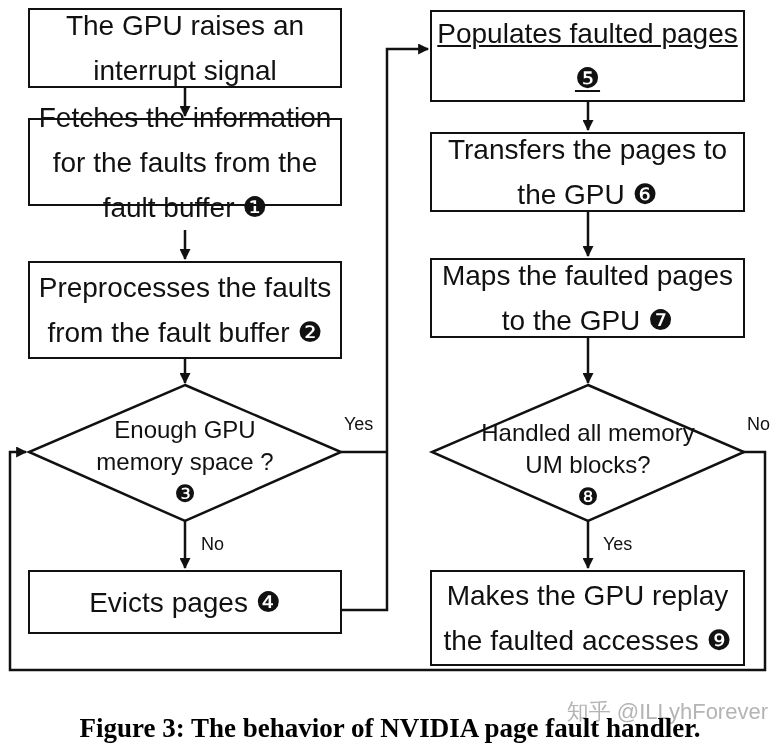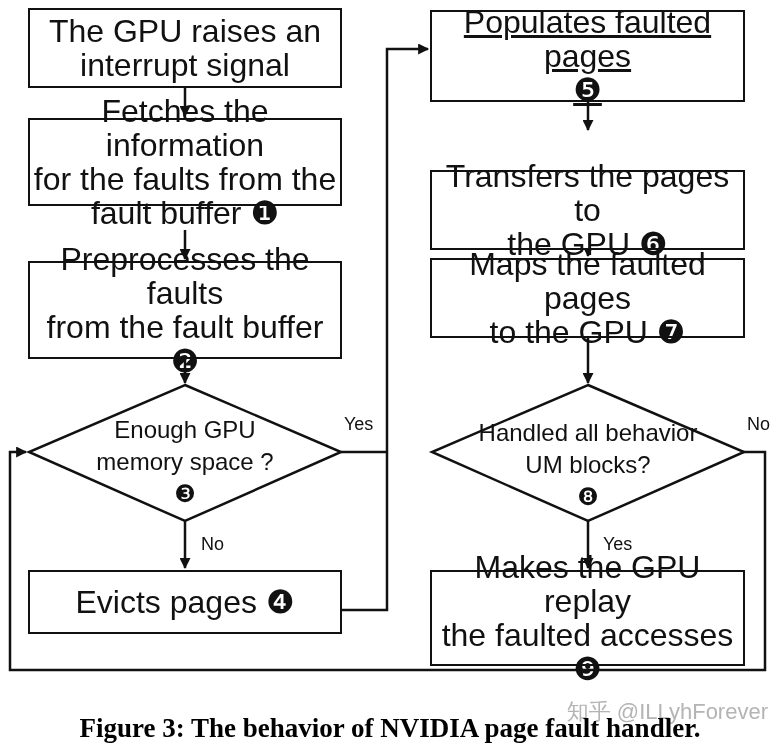--- a/index.html
+++ b/index.html
@@ -14,22 +14,22 @@
   }
   .wires { position: absolute; left: 0; top: 0; }
   .node {
     position: absolute;
     box-sizing: border-box;
     border: 2.5px solid #111111;
     background: #ffffff;
     display: flex;
     align-items: center;
     justify-content: flex-start;
-    font-size: 32px;
-    line-height: 34px;
+    font-size: 28px;
+    line-height: 45px;
   }
   .node .txt, .dlabel .txt {
     display: block;
     width: 100%;
     white-space: pre-line;
     text-align: center;
   }
   .dlabel {
     position: absolute;
     font-size: 24px;
@@ -61,21 +61,21 @@
     line-height: 28px;
     color: #b4b4b4;
   }
 
   
   .n-raise      { left: 28px;  top: 8px;   width: 314px; height: 80px;  }
   .n-fetch      { left: 28px;  top: 118px; width: 314px; height: 88px; }
   .n-preprocess { left: 28px;  top: 261px; width: 314px; height: 98px;  }
   .n-evict      { left: 28px;  top: 570px; width: 314px; height: 64px;  }
   .n-populate   { left: 430px; top: 10px;  width: 315px; height: 92px; text-decoration: underline;  }
-  .n-transfer   { left: 430px; top: 132px; width: 315px; height: 80px; margin-top: 38px;  }
+  .n-transfer   { left: 430px; top: 132px; width: 315px; height: 80px;  }
   .n-map        { left: 430px; top: 258px; width: 315px; height: 80px;  }
   .n-replay     { left: 430px; top: 570px; width: 315px; height: 96px;  }
 
   .d-memory  { left: 45px;  top: 414px; width: 280px; }
   .d-handled { left: 448px; top: 417px; width: 280px; }
 
   .l-yes1 { left: 344px; top: 411px; }
   .l-no1  { left: 201px; top: 531px; }
   .l-yes2 { left: 603px; top: 531px; }
   .l-no2  { left: 747px; top: 411px; }
@@ -142,21 +142,21 @@
     <span class="txt">Makes the GPU replay
 the faulted accesses ❾</span>
   </div>
 
   <div class="dlabel d-memory">
     <span class="txt">Enough GPU
 memory space ?
 ❸</span>
   </div>
   <div class="dlabel d-handled">
-    <span class="txt">Handled all behavior
+    <span class="txt">Handled all memory
 UM blocks?
 ❽</span>
   </div>
 
   <div class="elabel l-yes1">Yes</div>
   <div class="elabel l-no1">No</div>
   <div class="elabel l-yes2">Yes</div>
   <div class="elabel l-no2">No</div>
 
   <div class="watermark">知乎 @ILLyhForever</div>

